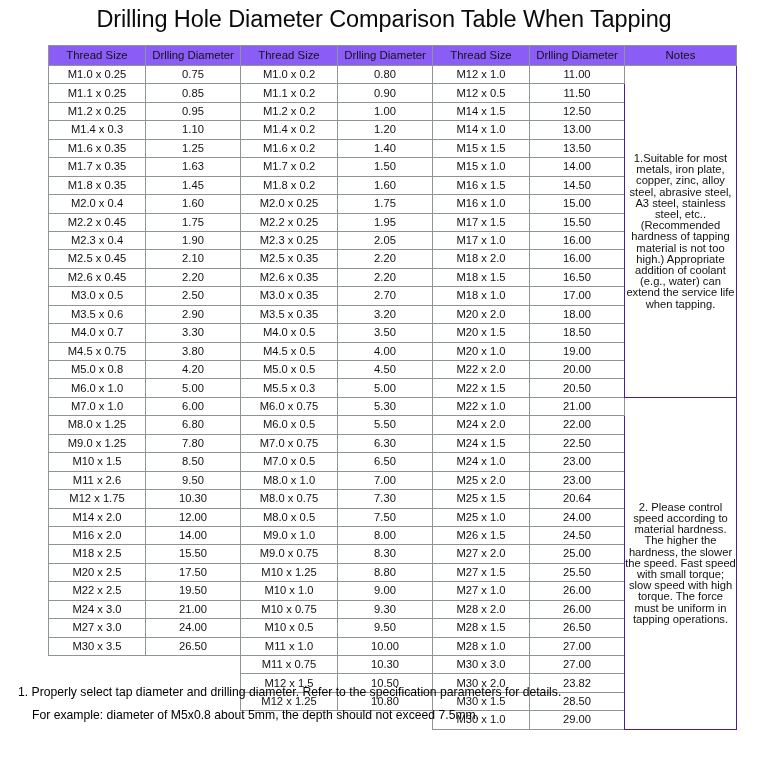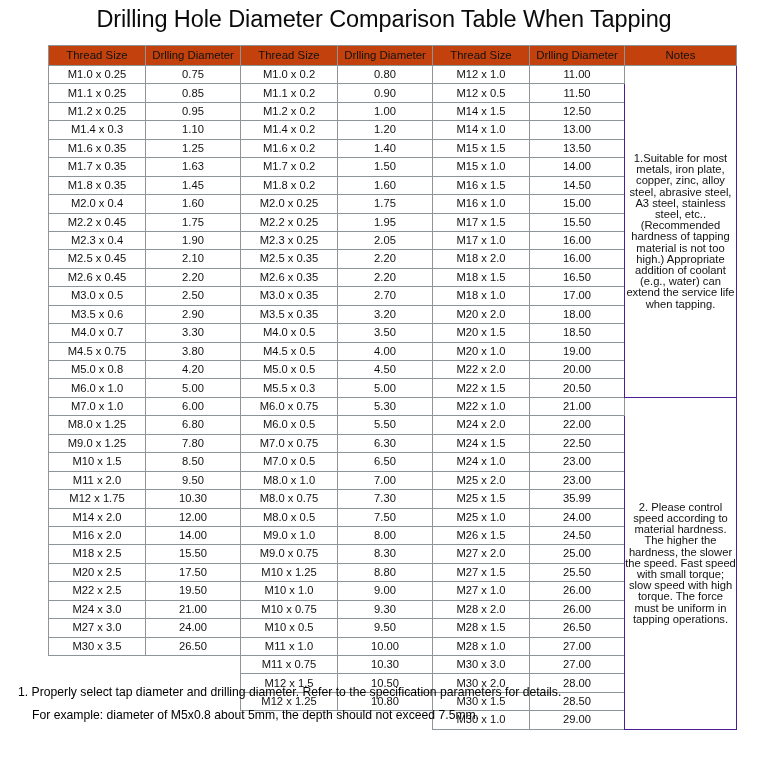--- a/index.html
+++ b/index.html
@@ -56,21 +56,21 @@
     font-size: 11.2px;
     line-height: 1;
     height: 17.45px;
     padding: 0;
     text-align: center;
     vertical-align: middle;
     color: #111;
     background: #ffffff;
   }
   table.grid th {
-    background: #c2410c;
+    background: #8b5cf6;
     font-weight: 400;
     font-size: 11.4px;
     height: 19px;
     border: 1px solid #8d9598;
   }
   td.cell {
     border: 1px solid #8d9598;
   }
   
   td.blank {
@@ -307,34 +307,34 @@
           </tr>
           <tr>
             <td class="cell">M10 x 1.5</td>
             <td class="cell">8.50</td>
             <td class="cell">M7.0 x 0.5</td>
             <td class="cell">6.50</td>
             <td class="cell">M24 x 1.0</td>
             <td class="cell">23.00</td>
           </tr>
           <tr>
-            <td class="cell">M11 x 2.0</td>
+            <td class="cell">M11 x 2.6</td>
             <td class="cell">9.50</td>
             <td class="cell">M8.0 x 1.0</td>
             <td class="cell">7.00</td>
             <td class="cell">M25 x 2.0</td>
             <td class="cell">23.00</td>
           </tr>
           <tr>
             <td class="cell">M12 x 1.75</td>
             <td class="cell">10.30</td>
             <td class="cell">M8.0 x 0.75</td>
             <td class="cell">7.30</td>
             <td class="cell">M25 x 1.5</td>
-            <td class="cell">35.99</td>
+            <td class="cell">20.64</td>
           </tr>
           <tr>
             <td class="cell">M14 x 2.0</td>
             <td class="cell">12.00</td>
             <td class="cell">M8.0 x 0.5</td>
             <td class="cell">7.50</td>
             <td class="cell">M25 x 1.0</td>
             <td class="cell">24.00</td>
           </tr>
           <tr>
@@ -400,21 +400,21 @@
             <td class="cell">10.30</td>
             <td class="cell">M30 x 3.0</td>
             <td class="cell">27.00</td>
           </tr>
           <tr>
             <td class="blank"></td>
             <td class="blank"></td>
             <td class="cell">M12 x 1.5</td>
             <td class="cell">10.50</td>
             <td class="cell">M30 x 2.0</td>
-            <td class="cell">28.00</td>
+            <td class="cell">23.82</td>
           </tr>
           <tr>
             <td class="blank"></td>
             <td class="blank"></td>
             <td class="cell">M12 x 1.25</td>
             <td class="cell">10.80</td>
             <td class="cell">M30 x 1.5</td>
             <td class="cell">28.50</td>
           </tr>
           <tr>

